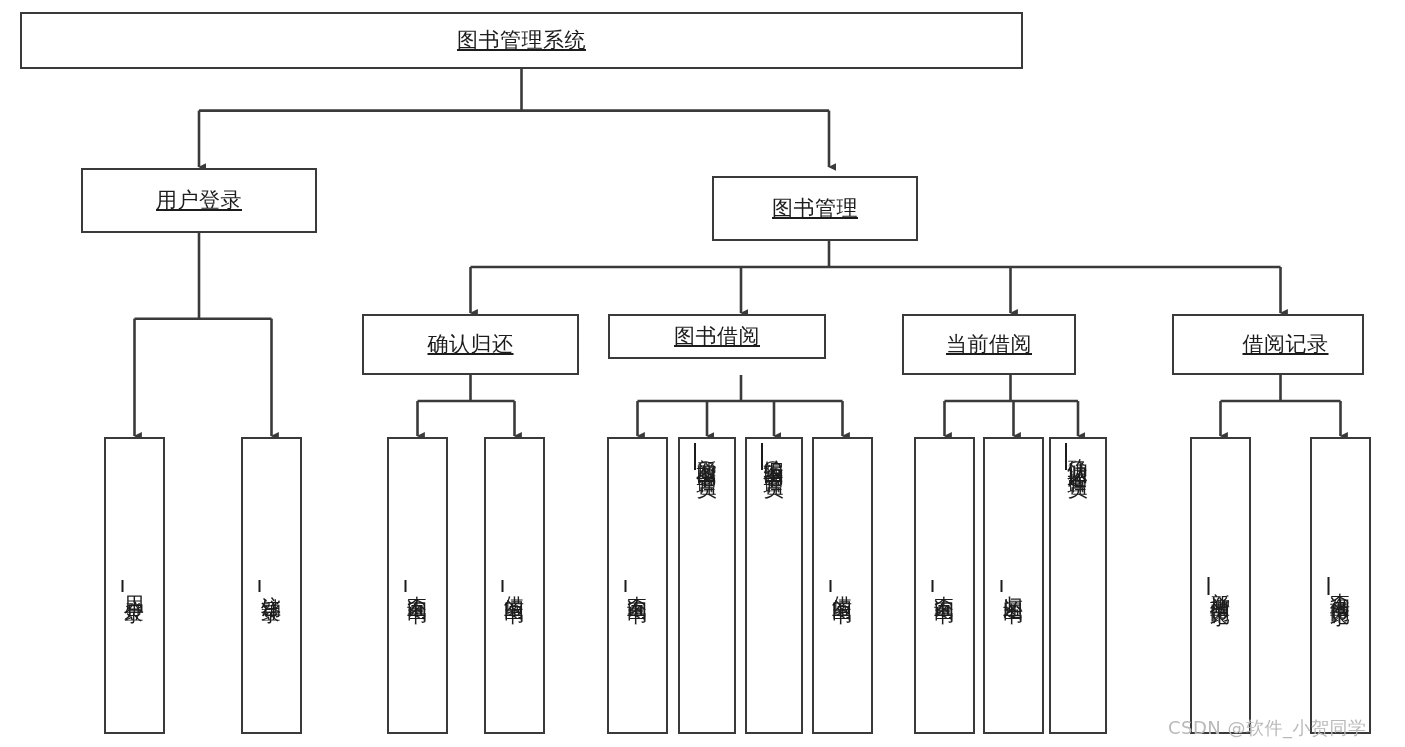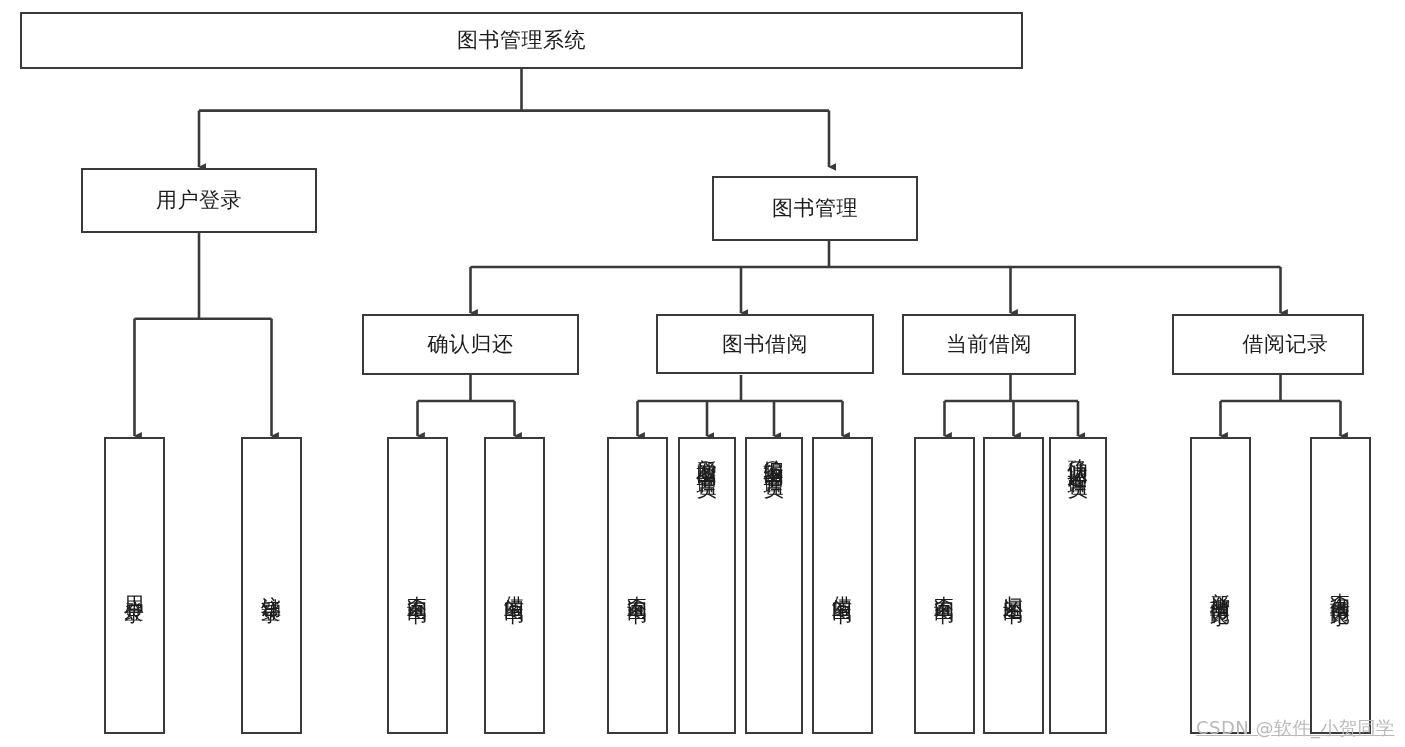--- a/index.html
+++ b/index.html
@@ -31,20 +31,21 @@
     display: flex;
     align-items: center;
     justify-content: center;
     color: #1c1c1c;
   }
   .node .label {
     display: block;
     text-align: center;
     letter-spacing: 0.5px;
     line-height: 1.18;
+    text-decoration: underline;
   }
   .node.horiz .label {
     writing-mode: horizontal-tb;
     font-size: 21px;
   }
   .node.vert {
     align-items: flex-start;
     padding-top: 0;
   }
   .node.vert .label {
@@ -122,21 +123,21 @@
       </div>
       <div class="node horiz" style="left: 81px; top: 168px; width: 236px; height: 65px;">
         <span class="label">用户登录</span>
       </div>
       <div class="node horiz" style="left: 712px; top: 176px; width: 206px; height: 65px;">
         <span class="label">图书管理</span>
       </div>
       <div class="node horiz" style="left: 362px; top: 314px; width: 217px; height: 61px;">
         <span class="label">确认归还</span>
       </div>
-      <div class="node horiz" style="left: 656px; top: 314px; width: 218px; height: 60px;">
+      <div class="node horiz" style="left: 608px; top: 314px; width: 218px; height: 45px;">
         <span class="label">图书借阅</span>
       </div>
       <div class="node horiz" style="left: 902px; top: 314px; width: 174px; height: 61px;">
         <span class="label">当前借阅</span>
       </div>
       <div class="node horiz" style="left: 1172px; top: 314px; width: 192px; height: 61px; padding-left: 35px;">
         <span class="label">借阅记录</span>
       </div>
       <div class="node vert mid" style="left: 104px; top: 437px; width: 61px; height: 297px;">
         <span class="label">用户登录</span>
@@ -171,14 +172,14 @@
       <div class="node vert top" style="left: 1049px; top: 437px; width: 58px; height: 297px;">
         <span class="label">确认归还（管理员）</span>
       </div>
       <div class="node vert mid" style="left: 1190px; top: 437px; width: 61px; height: 297px;">
         <span class="label">新增借阅记录</span>
       </div>
       <div class="node vert mid" style="left: 1310px; top: 437px; width: 61px; height: 297px;">
         <span class="label">查询借阅记录</span>
       </div>
     </div>
-  <div class="watermark" style="left:1196px; top:716px;text-decoration:underline;">CSDN @软件_小贺同学</div>
+  <div class="watermark" style="left:1168px; top:716px;">CSDN @软件_小贺同学</div>
 </div>
 
 </body></html>

